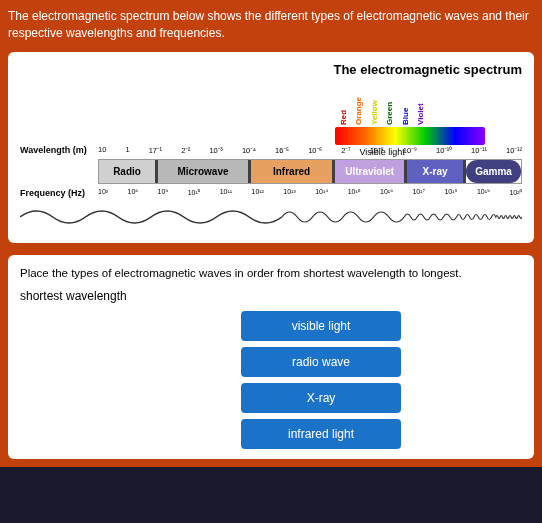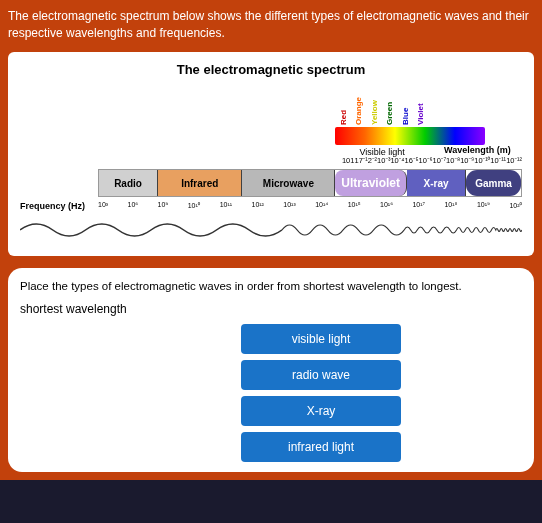--- a/index.html
+++ b/index.html
@@ -26,21 +26,21 @@
     }
 
     .spectrum-card {
       background: #fff;
       border-radius: 6px;
       padding: 10px 12px 8px;
       margin-bottom: 12px;
     }
 
     .card-title {
-      text-align: center;
+      text-align: right;
       font-weight: bold;
       font-size: 13px;
       margin-bottom: 8px;
       color: #000;
     }
 
     .vertical-label {
       font-size: 8px;
       writing-mode: vertical-rl;
       text-orientation: mixed;
@@ -68,25 +68,24 @@
     .visible-light-label {
       font-size: 9px;
       text-align: center;
       margin-top: 2px;
       color: #000;
     }
 
     
     .wavelength-row {
       display: flex;
-      align-items: flex-end;
+      align-items: flex-start;
       width: 100%;
       margin-bottom: 4px;
       font-size: 8px;
-      flex-direction: column;
     }
 
     .wavelength-label {
       font-size: 9px;
       font-weight: bold;
       width: 78px;
       flex-shrink: 0;
       line-height: 1.2;
     }
 
@@ -103,30 +102,30 @@
       text-align: center;
     }
 
     .band {
       display: flex;
       align-items: center;
       justify-content: center;
       font-size: 10px;
       font-weight: bold;
       padding: 6px 4px;
-      border-right: 1px solid #404040;
+      border-right: 3px solid #404040;
       text-align: center;
     }
 
     .band:last-child { border-right: none; border-radius: 11px; }
 
     .band-radio { background: #d0d0d0; width: 14%; }
     .band-microwave { background: #b8b8b8; width: 22%; }
     .band-infrared { background: #e8a060; width: 20%; }
-    .band-uv { background: #c0a0e0; width: 17%; color: #fff; font-size: 12px; border-radius: 8px; }
+    .band-uv { background: #c0a0e0; width: 17%; color: #fff; font-size: 10px; }
     .band-xray { background: #6060c0; width: 14%; color: #fff; }
     .band-gamma { background: #404080; width: 13%; color: #fff; }
 
     
     .frequency-row {
       display: flex;
       align-items: flex-start;
       width: 100%;
       margin-bottom: 2px;
     }
@@ -149,21 +148,21 @@
     
     .wave-illustration {
       width: 100%;
       height: 28px;
       margin-top: 2px;
     }
 
     
     .question-section {
       background: #fff;
-      border-radius: 14px;
+      border-radius: 6px;
       padding: 10px 12px;
     }
 
     .question-text {
       font-size: 11.5px;
       color: #000;
       margin-bottom: 8px;
       line-height: 1.4;
     }
 
@@ -234,37 +233,37 @@
       </div>
       <div class="wavelength-numbers">
         <span>10</span>
         <span>1</span>
         <span>17⁻¹</span>
         <span>2⁻²</span>
         <span>10⁻³</span>
         <span>10⁻⁴</span>
         <span>16⁻⁵</span>
         <span>10⁻⁶</span>
-        <span>10⁻⁷</span>
+        <span>2⁻⁷</span>
         <span>10⁻⁸</span>
         <span>10⁻⁹</span>
         <span>10⁻¹⁰</span>
         <span>10⁻¹¹</span>
         <span>10⁻¹²</span>
       </div>
     </div>
 
     
     <div style="display:flex; align-items:stretch; width:100%; margin-bottom:4px;">
 
       <div style="width:78px; flex-shrink:0; display:flex; align-items:center; font-size:8px;"></div>
       <div style="flex:1; display:flex; border:1px solid #999;">
         <div class="band band-radio">Radio</div>
+        <div class="band band-microwave">Microwave</div>
         <div class="band band-infrared">Infrared</div>
-        <div class="band band-microwave">Microwave</div>
         <div class="band band-uv">Ultraviolet</div>
         <div class="band band-xray">X-ray</div>
         <div class="band band-gamma">Gamma</div>
       </div>
     </div>
 
     
     <div class="frequency-row">
       <div class="frequency-label">
         <span>Frequency (Hz)</span>

